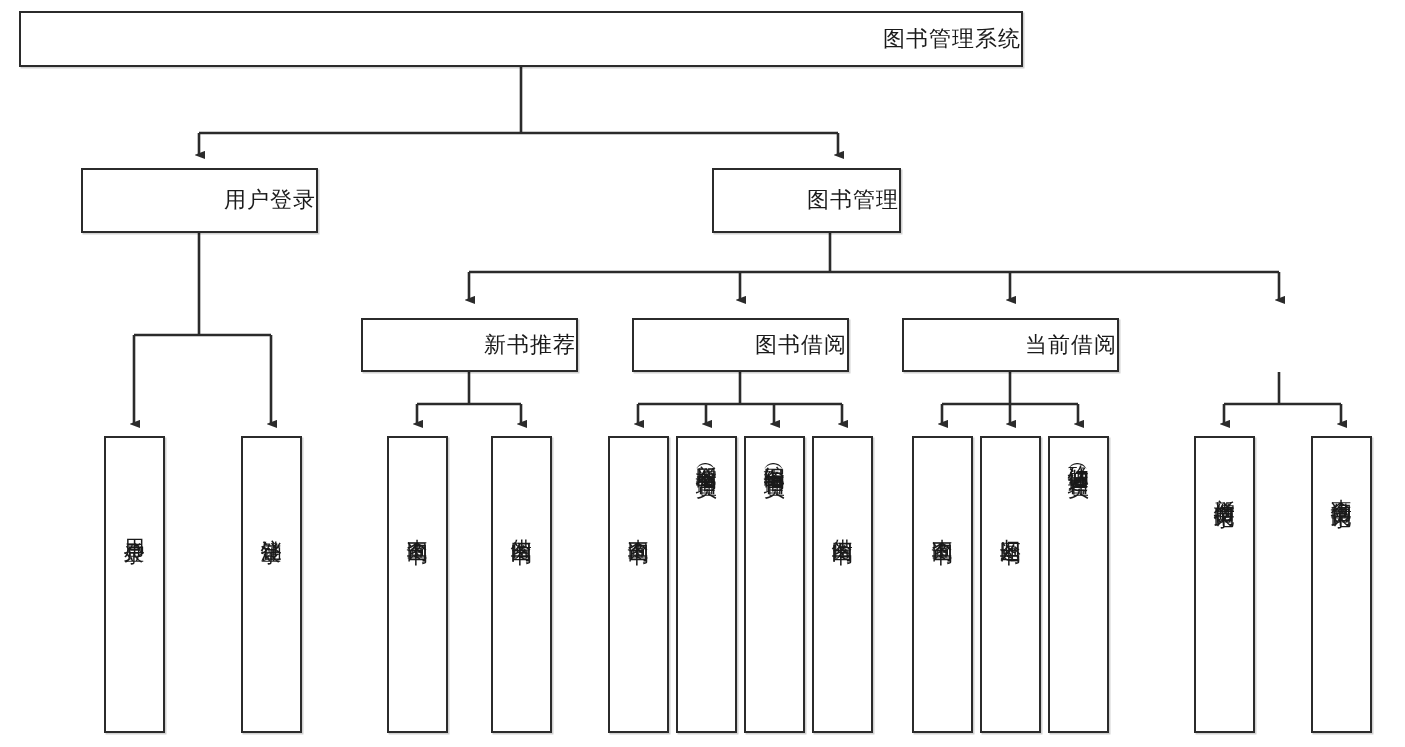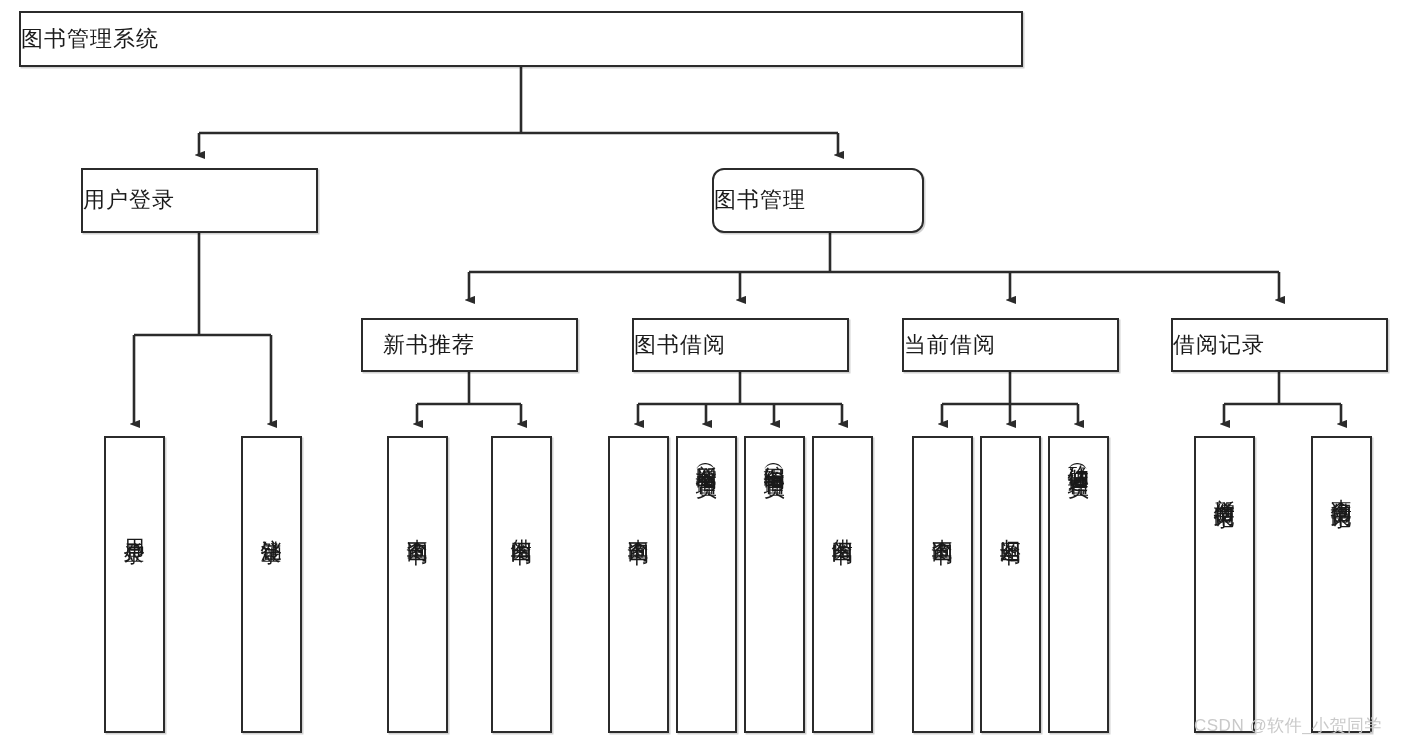--- a/index.html
+++ b/index.html
@@ -25,21 +25,21 @@
     height: 747px;
   }
   .node {
     position: absolute;
     box-sizing: border-box;
     border: 2px solid #2b2b2b;
     background: #ffffff;
     color: #1a1a1a;
     display: flex;
     align-items: center;
-    justify-content: flex-start;
+    justify-content: flex-end;
     box-shadow: 1.5px 1.5px 0 rgba(0,0,0,0.18);
   }
   .node .label {
     font-size: 22px;
     line-height: 1.1;
     letter-spacing: 1px;
     white-space: nowrap;
   }
   .node.vertical {
     align-items: flex-start;
@@ -119,35 +119,32 @@
     </g>
   </svg>
 
   <div class="node" style="left:19px; top:11px; width:1004px; height:56px;">
     <span class="label">图书管理系统</span>
   </div>
 
   <div class="node" style="left:81px; top:168px; width:237px; height:65px;">
     <span class="label">用户登录</span>
   </div>
-  <div class="node" style="left:712px; top:168px; width:212px; height:65px;border-radius:12px;">
+  <div class="node" style="left:712px; top:168px; width:189px; height:65px;">
     <span class="label">图书管理</span>
   </div>
 
   <div class="node" style="left:361px; top:318px; width:217px; height:54px;padding-left:20px;">
     <span class="label">新书推荐</span>
   </div>
   <div class="node" style="left:902px; top:318px; width:217px; height:54px;">
     <span class="label">当前借阅</span>
   </div>
   <div class="node" style="left:632px; top:318px; width:217px; height:54px;">
     <span class="label">图书借阅</span>
-  </div>
-  <div class="node" style="left:1171px; top:318px; width:217px; height:54px;">
-    <span class="label">借阅记录</span>
   </div>
 
   <div class="node vertical" style="left:104px; top:436px; width:61px; height:297px; padding-top:84px;">
     <span class="label">用户登录</span>
   </div>
   <div class="node vertical" style="left:241px; top:436px; width:61px; height:297px; padding-top:84px;">
     <span class="label">注销登录</span>
   </div>
 
   <div class="node vertical" style="left:387px; top:436px; width:61px; height:297px; padding-top:84px;">
@@ -180,15 +177,14 @@
     <span class="label">确认归还（管理员）</span>
   </div>
 
   <div class="node vertical" style="left:1194px; top:436px; width:61px; height:297px; padding-top:44px;">
     <span class="label">新增借阅记录</span>
   </div>
   <div class="node vertical" style="left:1311px; top:436px; width:61px; height:297px; padding-top:44px;">
     <span class="label">查询借阅记录</span>
   </div>
 
-  <div class="watermark" style="left:1194px; top:714px;">CSDN @软件_小贺同学</div>
 
 </div>
 
 </body></html>

